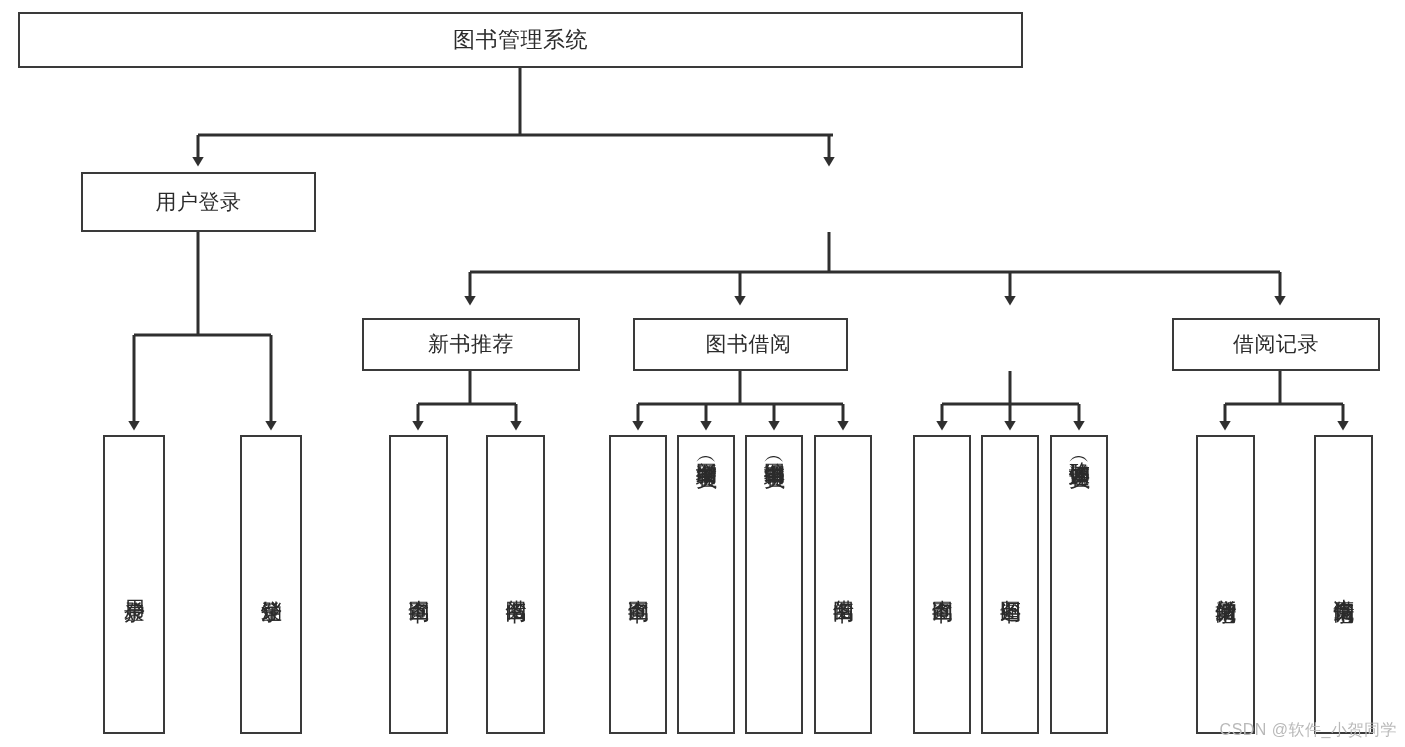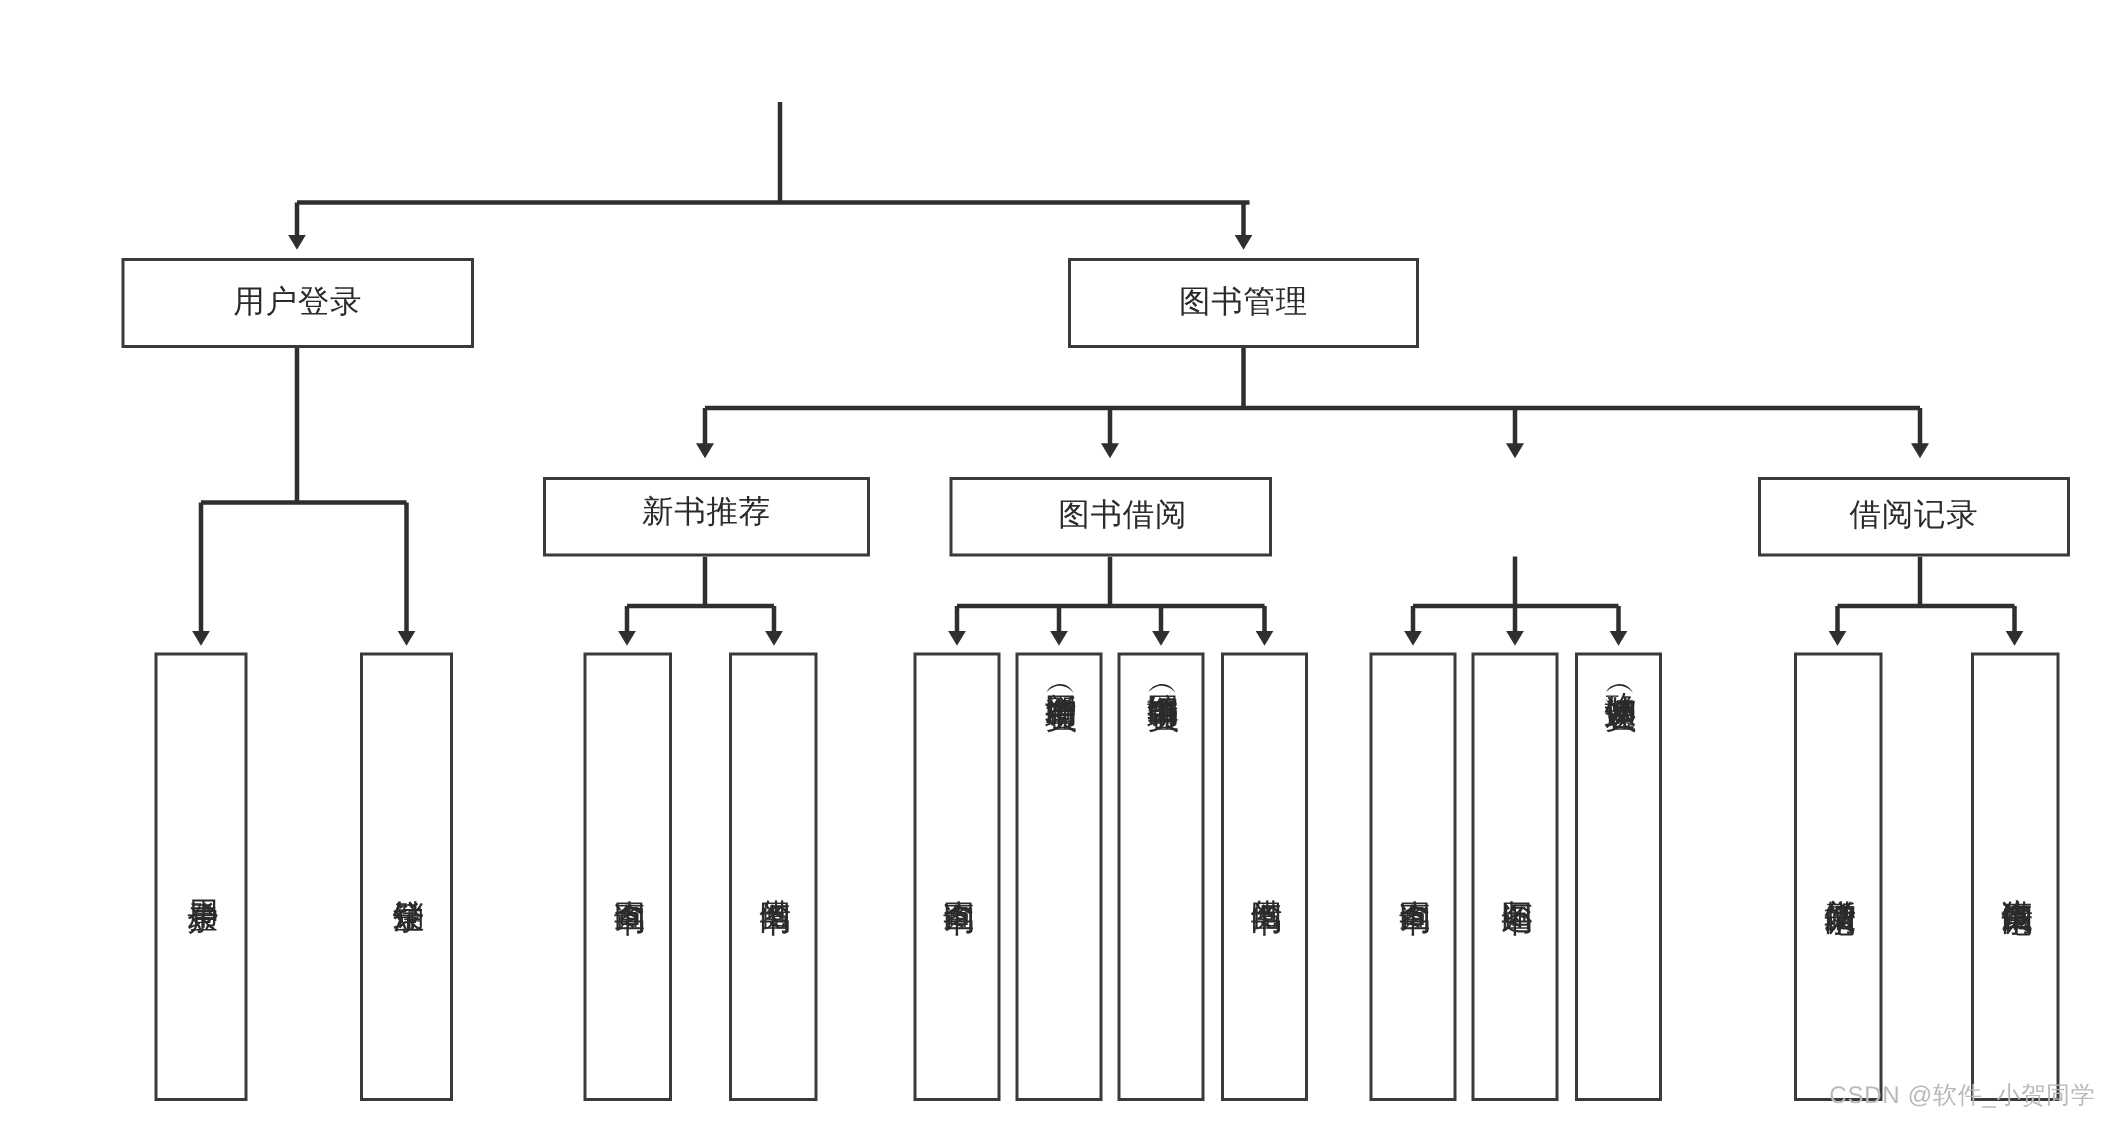--- a/index.html
+++ b/index.html
@@ -129,29 +129,29 @@
       <path d="M1010,404 L1010,422" marker-end="url(#arrow)"></path>
       <path d="M1079,404 L1079,422" marker-end="url(#arrow)"></path>
 
       <path d="M1280,371 L1280,404"></path>
       <path d="M1225,404 L1343,404"></path>
       <path d="M1225,404 L1225,422" marker-end="url(#arrow)"></path>
       <path d="M1343,404 L1343,422" marker-end="url(#arrow)"></path>
     </g>
   </svg>
 
+  <div class="node horiz root" style="left:18px; top:12px; width:1005px; height:56px;">
+    <span class="label">图书管理系统</span>
+  </div>
 
   <div class="node horiz" style="left:81px; top:172px; width:235px; height:60px;">
     <span class="label">用户登录</span>
   </div>
-  <div class="node horiz" style="left:712px; top:172px; width:234px; height:60px;">
-    <span class="label">图书管理</span>
-  </div>
-
-  <div class="node horiz" style="left:362px; top:318px; width:218px; height:53px;font-family:Liberation Mono, monospace;">
+
+  <div class="node horiz" style="left:362px; top:318px; width:218px; height:53px;">
     <span class="label">新书推荐</span>
   </div>
   <div class="node horiz" style="left:633px; top:318px; width:215px; height:53px;padding-left:16px;">
     <span class="label">图书借阅</span>
   </div>
   <div class="node horiz" style="left:1172px; top:318px; width:208px; height:53px;">
     <span class="label">借阅记录</span>
   </div>
 
   <div class="node vert mid-text" style="left:103px; top:435px; width:62px; height:299px;">

